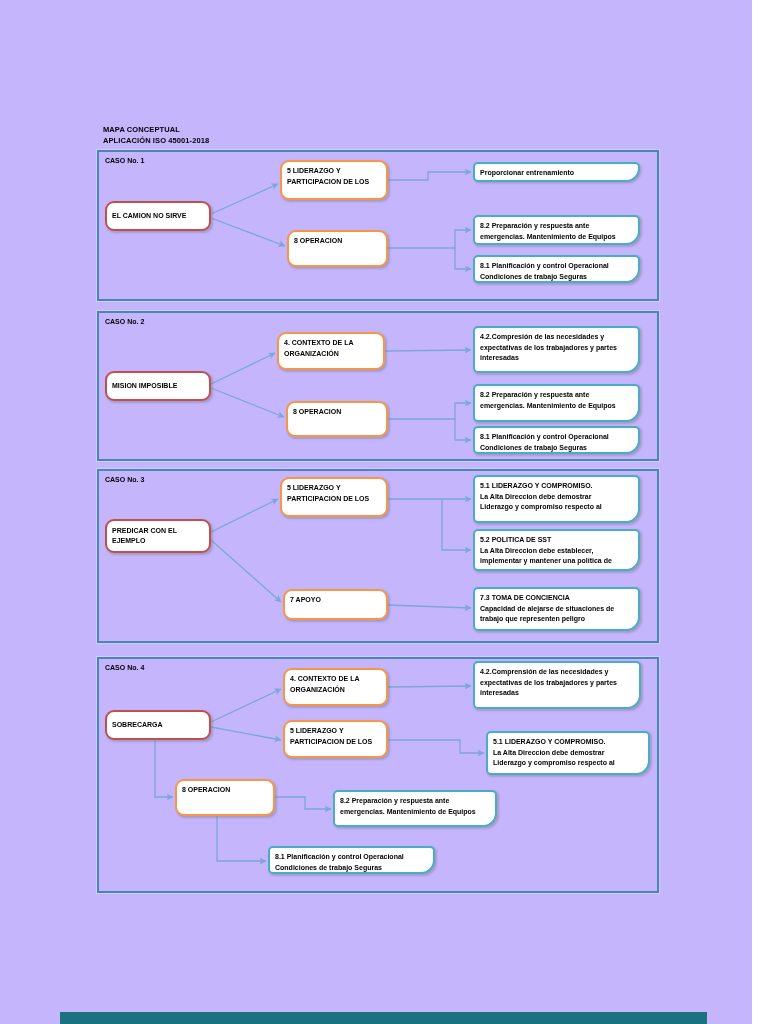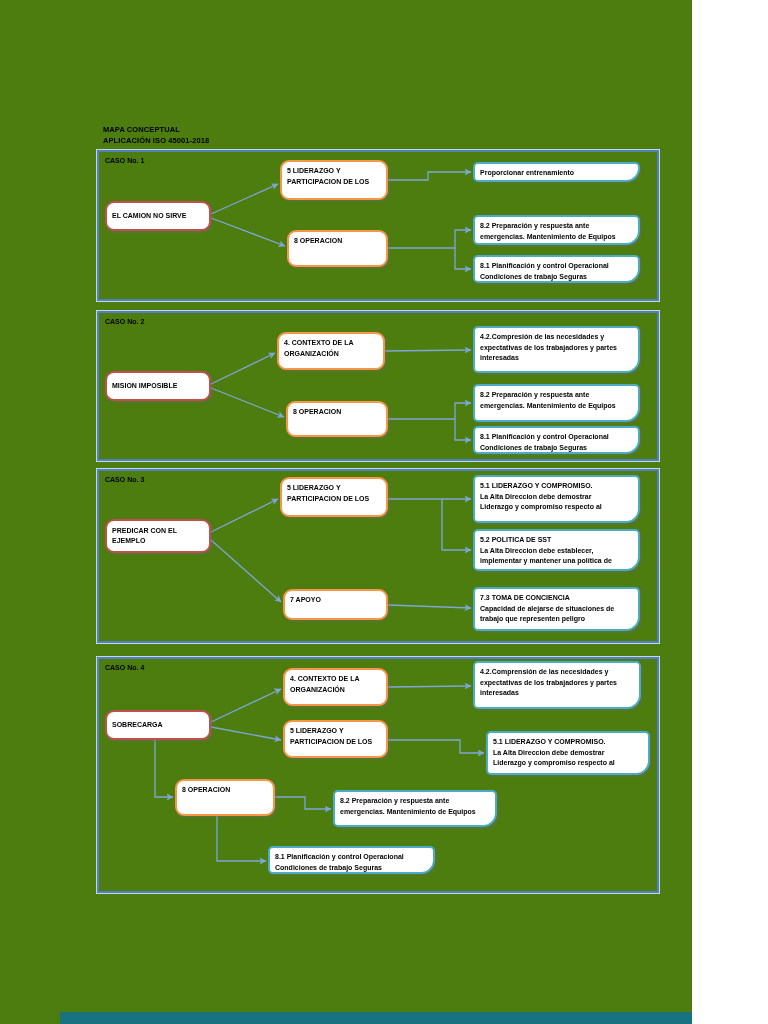--- a/index.html
+++ b/index.html
@@ -1,17 +1,17 @@
 <!DOCTYPE html>
 <html><head>
 <meta charset="utf-8">
 <style>
   html,body{margin:0;padding:0;background:#ffffff;}
   #page{
-    position:relative;width:692px;height:1024px;background:#4d7c0f;overflow:hidden;
+    position:relative;width:752px;height:1024px;background:#c4b5fd;overflow:hidden;
     font-family:"Liberation Sans", sans-serif;color:#111;
   }
   .doc-title{
     position:absolute;font-size:7.5px;font-weight:bold;line-height:10.5px;
     white-space:pre-line;letter-spacing:.1px;color:#000;
   }
   .case{
     position:absolute;border:2px solid #4f81bd;outline:1px solid #c6d5ea;background:transparent;
   }
   .case-label{

